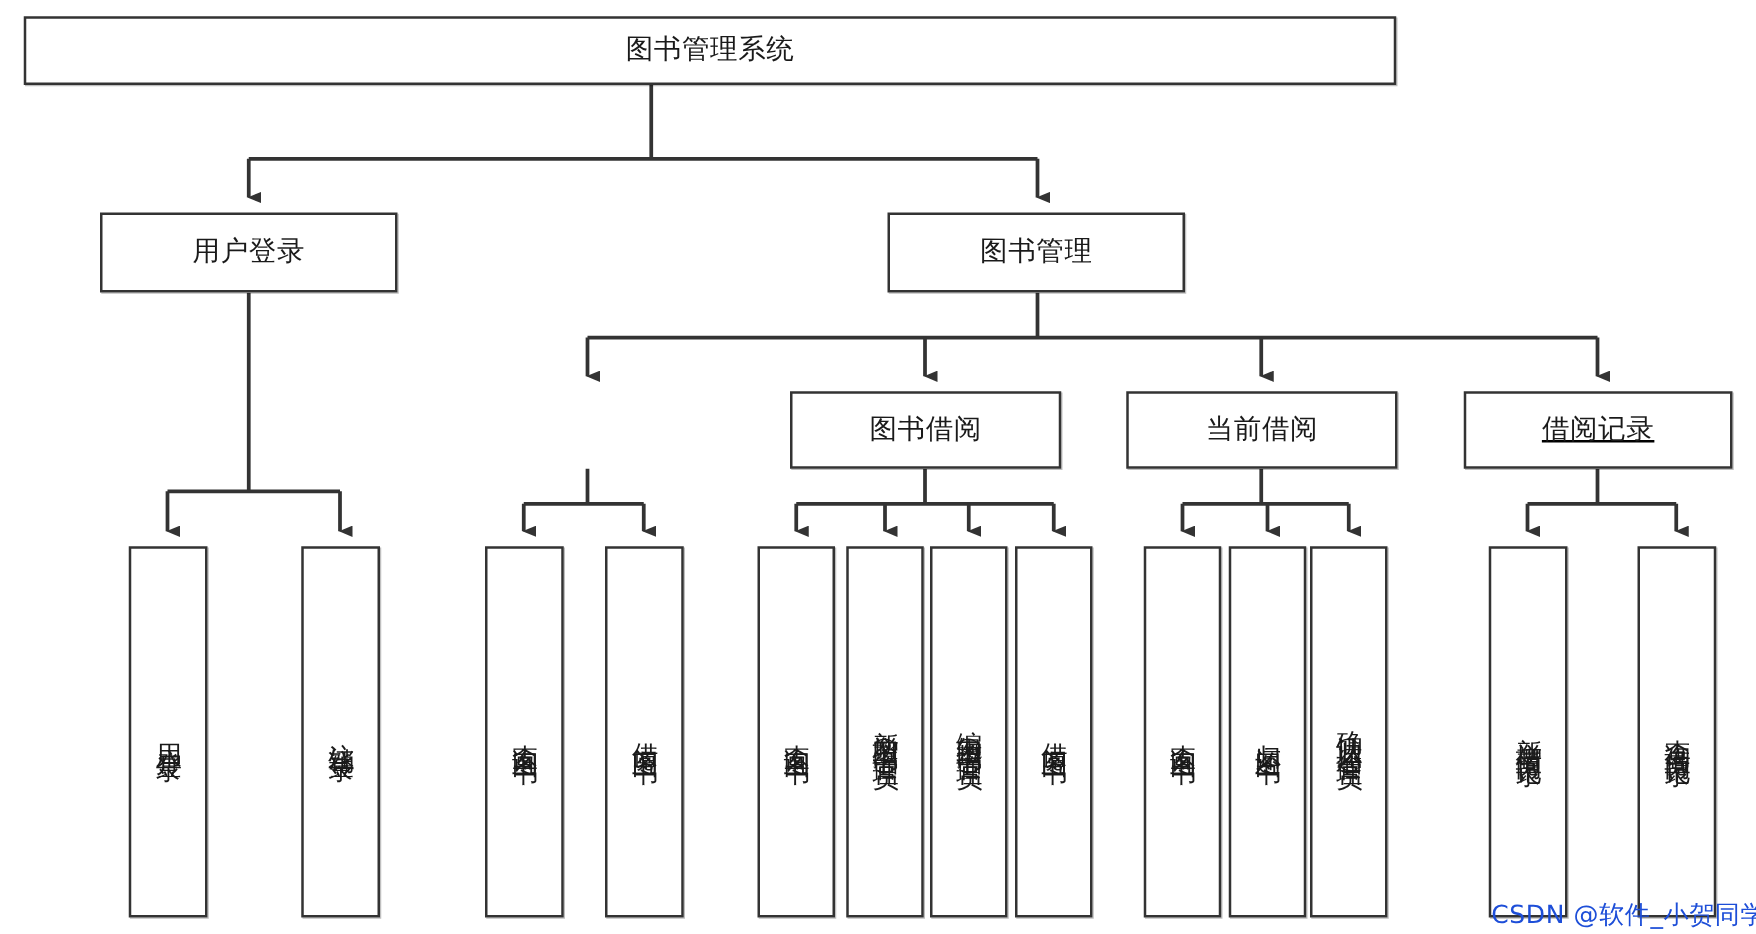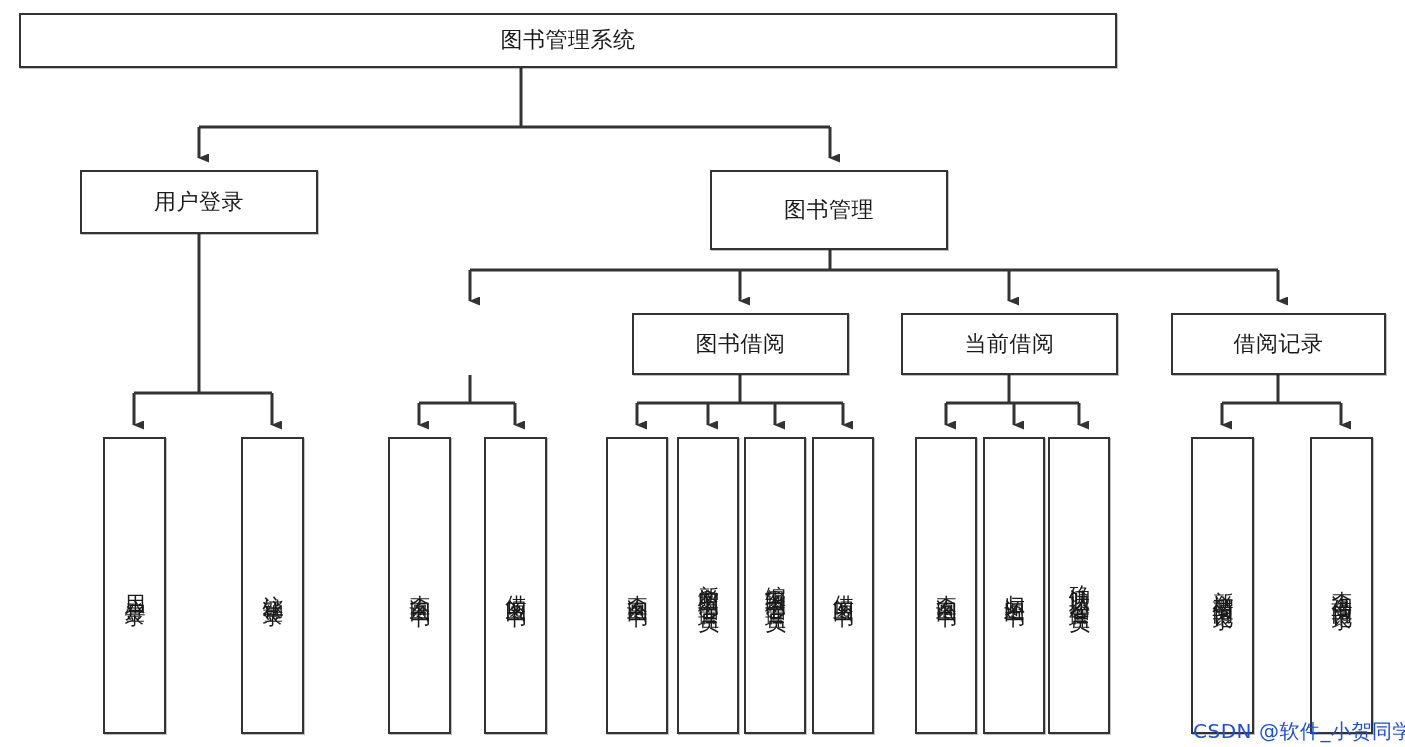--- a/index.html
+++ b/index.html
@@ -130,31 +130,31 @@
     </g>
   </svg>
 
   <div class="node-box" style="left: 19px; top: 13px; width: 1098px; height: 55px;">
     <span class="node-label-h">图书管理系统</span>
   </div>
 
   <div class="node-box" style="left: 80px; top: 170px; width: 238px; height: 64px;">
     <span class="node-label-h">用户登录</span>
   </div>
-  <div class="node-box" style="left: 710px; top: 170px; width: 238px; height: 80px;">
+  <div class="node-box" style="left: 710px; top: 170px; width: 238px; height: 64px;">
     <span class="node-label-h">图书管理</span>
   </div>
 
   <div class="node-box" style="left: 632px; top: 313px; width: 217px; height: 62px;">
     <span class="node-label-h">图书借阅</span>
   </div>
   <div class="node-box" style="left: 901px; top: 313px; width: 217px; height: 62px;">
     <span class="node-label-h">当前借阅</span>
   </div>
-  <div class="node-box" style="left: 1171px; top: 313px; width: 215px; height: 62px;">
+  <div class="node-box" style="left: 1171px; top: 313px; width: 215px; height: 62px; text-decoration: underline;">
     <span class="node-label-h">借阅记录</span>
   </div>
 
   <div class="node-box" style="left: 103px; top: 437px; width: 63px; height: 297px;">
     <span class="node-label-v">用户登录</span>
   </div>
   <div class="node-box" style="left: 241px; top: 437px; width: 63px; height: 297px;">
     <span class="node-label-v">注销登录</span>
   </div>
   <div class="node-box" style="left: 388px; top: 437px; width: 63px; height: 297px;">

